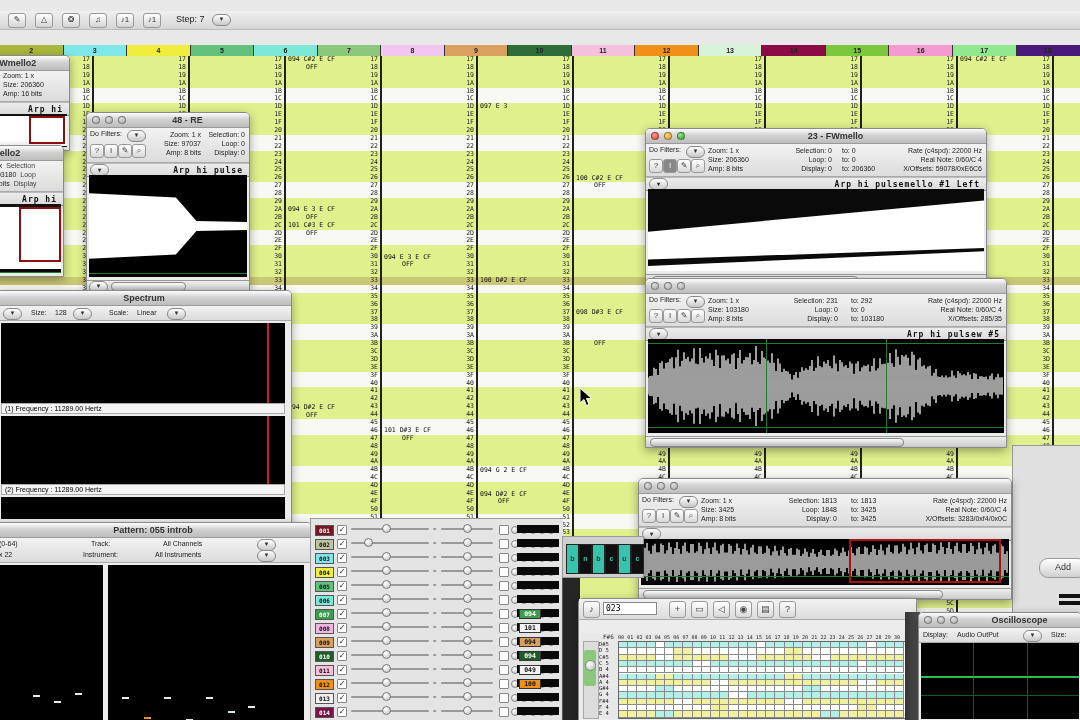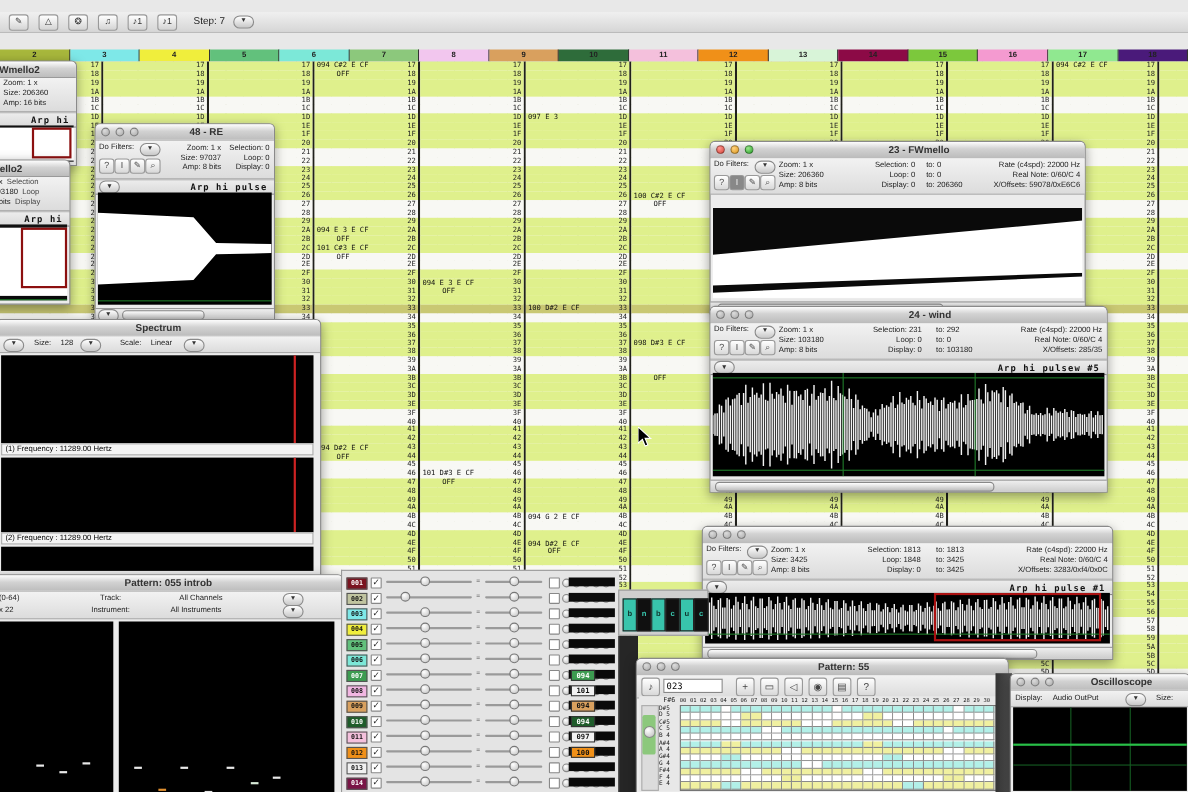--- a/index.html
+++ b/index.html
@@ -1305,36 +1305,46 @@
         <div class="irow">to: 0</div>
         <div class="irow">to: 0</div>
         <div class="irow">to: 206360</div>
       </div>
       <div class="abs" style="left:210px;top:2px;text-align:right;width:126px;">
         <div class="irow">Rate (c4spd): 22000 Hz</div>
         <div class="irow">Real Note: 0/60/C 4</div>
         <div class="irow">X/Offsets: 59078/0xE6C6</div>
       </div>
     </div>
+    <div class="labelstrip">
+      <span class="oval" style="margin-left:3px;">▼</span>
+      <span class="lbl">Arp hi pulsemello #1 Left</span>
+    </div>
     <div class="abs" style="left:2px;top:60px;width:336px;height:82px;background:#fff;overflow:hidden;">
       <div style="position:absolute;inset:0;background:#0a0a0a;clip-path:polygon(0 0,100% 0,100% 14%,0 52%);"></div>
       <div style="position:absolute;inset:0;background:#0a0a0a;clip-path:polygon(0 86%,100% 72%,100% 76%,0 94%);"></div>
     </div>
     <div class="wavescroll">
       <div class="thumb" style="left:6px;width:60%;"></div>
     </div>
   </div>
 
+  <div class="abs" style="left:1012px;top:445px;width:68px;height:167px;background:#e0e0e0;border-left:1px solid #999;border-top:1px solid #999;">
+    <div class="abs" style="left:26px;top:112px;width:46px;height:18px;border:1px solid #999;border-radius:9px;background:linear-gradient(#fff,#d0d0d0);font-size:9px;color:#333;text-align:center;line-height:17px;">Add</div>
+    <div class="abs" style="left:46px;top:147px;width:24px;height:14px;">
+      <div style="position:absolute;left:0;top:1px;width:100%;height:4px;background:#111;"></div>
+      <div style="position:absolute;left:0;top:8px;width:100%;height:4px;background:#111;"></div>
+    </div>
+  </div>
 
   <div class="window" style="left:645px;top:278px;width:360px;height:168px;">
     <div class="titlebar">
       <span class="tl gray"></span>
       <span class="tl gray"></span>
       <span class="tl gray"></span>
-      <span class="tt">24 - wind</span>
     </div>
     <div class="infobar" style="height:32px;">
       <span class="abs" style="left:3px;top:2px;">Do Filters:</span>
       <span class="oval abs" style="left:40px;top:2px;">▼</span>
       <span class="ibtn" style="left:3px;top:15px;">?</span>
       <span class="ibtn" style="left:17px;top:15px;">I</span>
       <span class="ibtn" style="left:31px;top:15px;">✎</span>
       <span class="ibtn" style="left:45px;top:15px;">⌕</span>
       <div class="abs" style="left:62px;top:2px;width:62px;">
         <div class="irow">Zoom: 1 x</div>
@@ -1404,21 +1414,20 @@
         <div class="irow">to: 3425</div>
       </div>
       <div class="abs" style="left:240px;top:2px;text-align:right;width:128px;">
         <div class="irow">Rate (c4spd): 22000 Hz</div>
         <div class="irow">Real Note: 0/60/C 4</div>
         <div class="irow">X/Offsets: 3283/0xf4/0x0C</div>
       </div>
     </div>
     <div class="labelstrip">
       <span class="oval" style="margin-left:3px;">▼</span>
-      <span class="lbl">Arp hi pulse #1</span>
     </div>
     <div class="wavepanel" style="left:2px;top:60px;width:368px;height:46px;">
       <svg id="wind2-svg" width="368" height="46">
           <path d="M0,9.8L0,36.2M2,15.4L2,30.6M4,8.7L4,37.3M6,4.1L6,41.9M8,11.7L8,34.3M10,14.7L10,31.3M12,6.4L12,39.6M14,4.8L14,41.2M16,13.3L16,32.7M18,13.3L18,32.7M20,4.6L20,41.4M22,6.1L22,39.9M24,14.5L24,31.5M26,11.3L26,34.7M28,3.4L28,42.6M30,8.0L30,38.0M32,15.0L32,31.0M34,9.1L34,36.9M36,3.1L36,42.9M38,10.1L38,35.9M40,14.8L40,31.2M42,6.8L42,39.2M44,3.6L44,42.4M46,12.2L46,33.8M48,13.8L48,32.2M50,5.0L50,41.0M52,5.0L52,41.0M54,13.8L54,32.2M56,12.2L56,33.8M58,3.7L58,42.3M60,6.9L60,39.1M62,14.8L62,31.2M64,10.2L64,35.8M66,3.2L66,42.8M68,9.2L68,36.8M70,15.1L70,30.9M72,8.2L72,37.8M74,3.6L74,42.4M76,11.4L76,34.6M78,14.6L78,31.4M80,6.3L80,39.7M82,4.8L82,41.2M84,13.4L84,32.6M86,13.4L86,32.6M88,5.1L88,40.9M90,6.7L90,39.3M92,14.8L92,31.2M94,11.9L94,34.1M96,4.5L96,41.5M98,8.9L98,37.1M100,15.6L100,30.4M102,10.1L102,35.9M104,4.7L104,41.3M106,11.3L106,34.7M108,15.6L108,30.4M110,8.5L110,37.5M112,5.7L112,40.3M114,13.4L114,32.6M116,14.9L116,31.1M118,7.3L118,38.7M120,7.4L120,38.6M122,15.1L122,30.9M124,13.8L124,32.2M126,6.7L126,39.3M128,9.5L128,36.5M130,16.2L130,29.8M132,12.4L132,33.6M134,6.8L134,39.2M136,11.8L136,34.2M138,16.6L138,29.4M140,11.1L140,34.9M142,7.6L142,38.4M144,13.9L144,32.1M146,16.4L146,29.6M148,10.1L148,35.9M150,9.0L150,37.0M152,15.7L152,30.3M154,15.8L154,30.2M156,9.5L156,36.5M158,10.8L158,35.2M160,17.0L160,29.0M162,14.8L162,31.2M164,9.5L164,36.5M166,12.8L166,33.2M168,17.7L168,28.3M170,13.8L170,32.2M172,10.1L172,35.9M174,14.8L174,31.2M176,17.8L176,28.2M178,13.0L178,33.0M180,10.8L180,35.2M182,16.1L182,29.9M184,17.0L184,29.0M186,11.1L186,34.9M188,11.0L188,35.0M190,16.8L190,29.2M192,15.6L192,30.4M194,9.6L194,36.4M196,11.6L196,34.4M198,17.1L198,28.9M200,13.7L200,32.3M202,8.4L202,37.6M204,12.7L204,33.3M206,17.0L206,29.0M208,11.6L208,34.4M210,7.9L210,38.1M212,13.9L212,32.1M214,16.3L214,29.7M216,9.5L216,36.5M218,8.0L218,38.0M220,15.0L220,31.0M222,14.9L222,31.1M224,7.6L224,38.4M226,8.8L226,37.2M228,15.8L228,30.2M230,13.0L230,33.0M232,6.2L232,39.8M234,10.0L234,36.0M236,16.1L236,29.9M238,10.8L238,35.2M240,5.4L240,40.6M242,11.6L242,34.4M244,15.7L244,30.3M246,8.5L246,37.5M248,5.5L248,40.5M250,13.1L250,32.9M252,14.6L252,31.4M254,6.4L254,39.6M256,6.3L256,39.7M258,14.4L258,31.6M260,12.8L260,33.2M262,4.7L262,41.3M264,7.7L264,38.3M266,15.2L266,30.8M268,10.7L268,35.3M270,3.8L270,42.2M272,9.5L272,36.5M274,15.2L274,30.8M276,8.3L276,37.7M278,3.7L278,42.3M280,11.4L280,34.6M282,14.5L282,31.5M284,6.1L284,39.9M286,4.5L286,41.5M288,13.1L288,32.9M290,13.1L290,32.9M292,4.4L292,41.6M294,5.9L294,40.1M296,14.4L296,31.6M298,11.2L298,34.8M300,3.3L300,42.7M302,7.9L302,38.1M304,15.0L304,31.0M306,9.0L306,37.0M308,3.0L308,43.0M310,10.1L310,35.9M312,14.8L312,31.2M314,6.9L314,39.1M316,3.7L316,42.3M318,12.2L318,33.8M320,13.8L320,32.2M322,5.1L322,40.9M324,5.1L324,40.9M326,13.9L326,32.1M328,12.3L328,33.7M330,3.9L330,42.1M332,7.1L332,38.9M334,14.9L334,31.1M336,10.4L336,35.6M338,3.5L338,42.5M340,9.4L340,36.6M342,15.2L342,30.8M344,8.4L344,37.6M346,4.0L346,42.0M348,11.7L348,34.3M350,14.8L350,31.2M352,6.7L352,39.3M354,5.3L354,40.7M356,13.6L356,32.4M358,13.7L358,32.3M360,5.6L360,40.4M362,7.2L362,38.8M364,15.1L364,30.9M366,12.2L366,33.8" stroke="#eeeeee" stroke-width="1.3"></path>
         </svg>
       <div class="greenline" style="left:0;bottom:8px;width:100%;height:1px;"></div>
       <div class="abs" style="left:208px;top:0;width:152px;height:44px;border:2px solid #aa1111;box-sizing:border-box;"></div>
     </div>
     <div class="wavescroll">
       <div class="thumb" style="left:4px;width:80%;"></div>
@@ -1651,21 +1660,21 @@
         <div class="track"></div>
         <div class="sthumb" style="left: calc(50% - 4px);"></div>
       </div>
       <span class="cb" style="position: absolute; left: 188px; top: 146px;"></span>
       <div class="dot" style="left: 200px; top: 147px;"></div>
       <div class="dot" style="left: 209px; top: 147px;"></div>
       <div class="dot" style="left: 218px; top: 147px;"></div>
       <div class="dot" style="left: 227px; top: 147px;"></div>
       <div class="dot" style="left: 236px; top: 147px;"></div>
       <div class="pianobar" style="left: 206px; top: 146px;"></div>
-      <div class="chip" style="left: 208px; top: 146px; background: rgb(242, 242, 242); color: rgb(17, 17, 17);">097</div>
+      <div class="chip" style="left: 208px; top: 146px; background: rgb(242, 242, 242); color: rgb(17, 17, 17);">049</div>
       <div class="badge" style="top: 160px; background: rgb(240, 144, 24); color: rgb(17, 17, 17);">012</div>
       <span class="cb" style="position: absolute; left: 26px; top: 160px;">✓</span>
       <div class="slider" style="left: 40px; top: 159px; width: 78px;">
         <div class="track"></div>
         <div class="sthumb" style="left: calc(45% - 4px);"></div>
       </div>
       <span style="position: absolute; left: 122px; top: 161px; font-size: 6px; color: rgb(85, 85, 85);">=</span>
       <div class="slider" style="left: 130px; top: 159px; width: 52px;">
         <div class="track"></div>
         <div class="sthumb" style="left: calc(50% - 4px);"></div>
@@ -1721,26 +1730,20 @@
   <div class="abs" style="left:562px;top:536px;width:80px;height:40px;background:#cfcfcf;border:1px solid #999;" id="pads">
       <div style="position: absolute; left: 3px; top: 7px; width: 11px; height: 28px; background: rgb(56, 196, 172); border: 1px solid rgb(34, 34, 34); font-size: 7px; text-align: center; line-height: 28px; color: rgb(16, 56, 48); font-weight: bold;">b</div>
       <div style="position: absolute; left: 16px; top: 7px; width: 11px; height: 28px; background: rgb(16, 16, 16); border: 1px solid rgb(34, 34, 34); font-size: 7px; text-align: center; line-height: 28px; color: rgb(56, 196, 172); font-weight: bold;">n</div>
       <div style="position: absolute; left: 29px; top: 7px; width: 11px; height: 28px; background: rgb(56, 196, 172); border: 1px solid rgb(34, 34, 34); font-size: 7px; text-align: center; line-height: 28px; color: rgb(16, 56, 48); font-weight: bold;">b</div>
       <div style="position: absolute; left: 42px; top: 7px; width: 11px; height: 28px; background: rgb(16, 16, 16); border: 1px solid rgb(34, 34, 34); font-size: 7px; text-align: center; line-height: 28px; color: rgb(56, 196, 172); font-weight: bold;">c</div>
       <div style="position: absolute; left: 55px; top: 7px; width: 11px; height: 28px; background: rgb(56, 196, 172); border: 1px solid rgb(34, 34, 34); font-size: 7px; text-align: center; line-height: 28px; color: rgb(16, 56, 48); font-weight: bold;">u</div>
       <div style="position: absolute; left: 68px; top: 7px; width: 11px; height: 28px; background: rgb(16, 16, 16); border: 1px solid rgb(34, 34, 34); font-size: 7px; text-align: center; line-height: 28px; color: rgb(56, 196, 172); font-weight: bold;">c</div>
     </div>
 
   <div class="window" style="left:578px;top:598px;width:337px;height:122px;">
-    <div class="titlebar">
-      <span class="tl gray"></span>
-      <span class="tl gray"></span>
-      <span class="tl gray"></span>
-      <span class="tt">Pattern: 55</span>
-    </div>
     <div class="infobar" style="height:20px;">
       <span class="p55btn" style="left:4px;">♪</span>
       <input class="abs" style="left: 24px; top: 3px; width: 48px; height: 11px; border: 1px solid rgb(136, 136, 136); font-size: 8px; font-family: &quot;DejaVu Sans Mono&quot;, monospace; padding: 0px 2px;" value="023">
       <span id="p55-buttons"><span class="p55btn" style="left: 90px;">+</span><span class="p55btn" style="left: 112px;">▭</span><span class="p55btn" style="left: 134px;">◁</span><span class="p55btn" style="left: 156px;">◉</span><span class="p55btn" style="left: 178px;">▤</span><span class="p55btn" style="left: 200px;">?</span></span>
     </div>
     <div class="abs" style="left:2px;top:34px;width:333px;height:86px;background:#e8e8e8;overflow:hidden;">
       <span class="abs" style="left:22px;top:0;font-size:6px;font-family:'DejaVu Sans Mono',monospace;color:#222;">F#6</span>
       <div class="abs" style="left:2px;top:8px;width:14px;height:76px;background:#dcdcdc;border:1px solid #aaa;">
         <div class="abs" style="left:0px;top:8px;width:12px;height:36px;background:#8cc87c;border-radius:2px;"></div>
         <div class="abs" style="left:1px;top:18px;width:11px;height:11px;border-radius:50%;background:radial-gradient(circle at 35% 30%,#fff,#bbb);border:1px solid #888;box-sizing:border-box;"></div>

